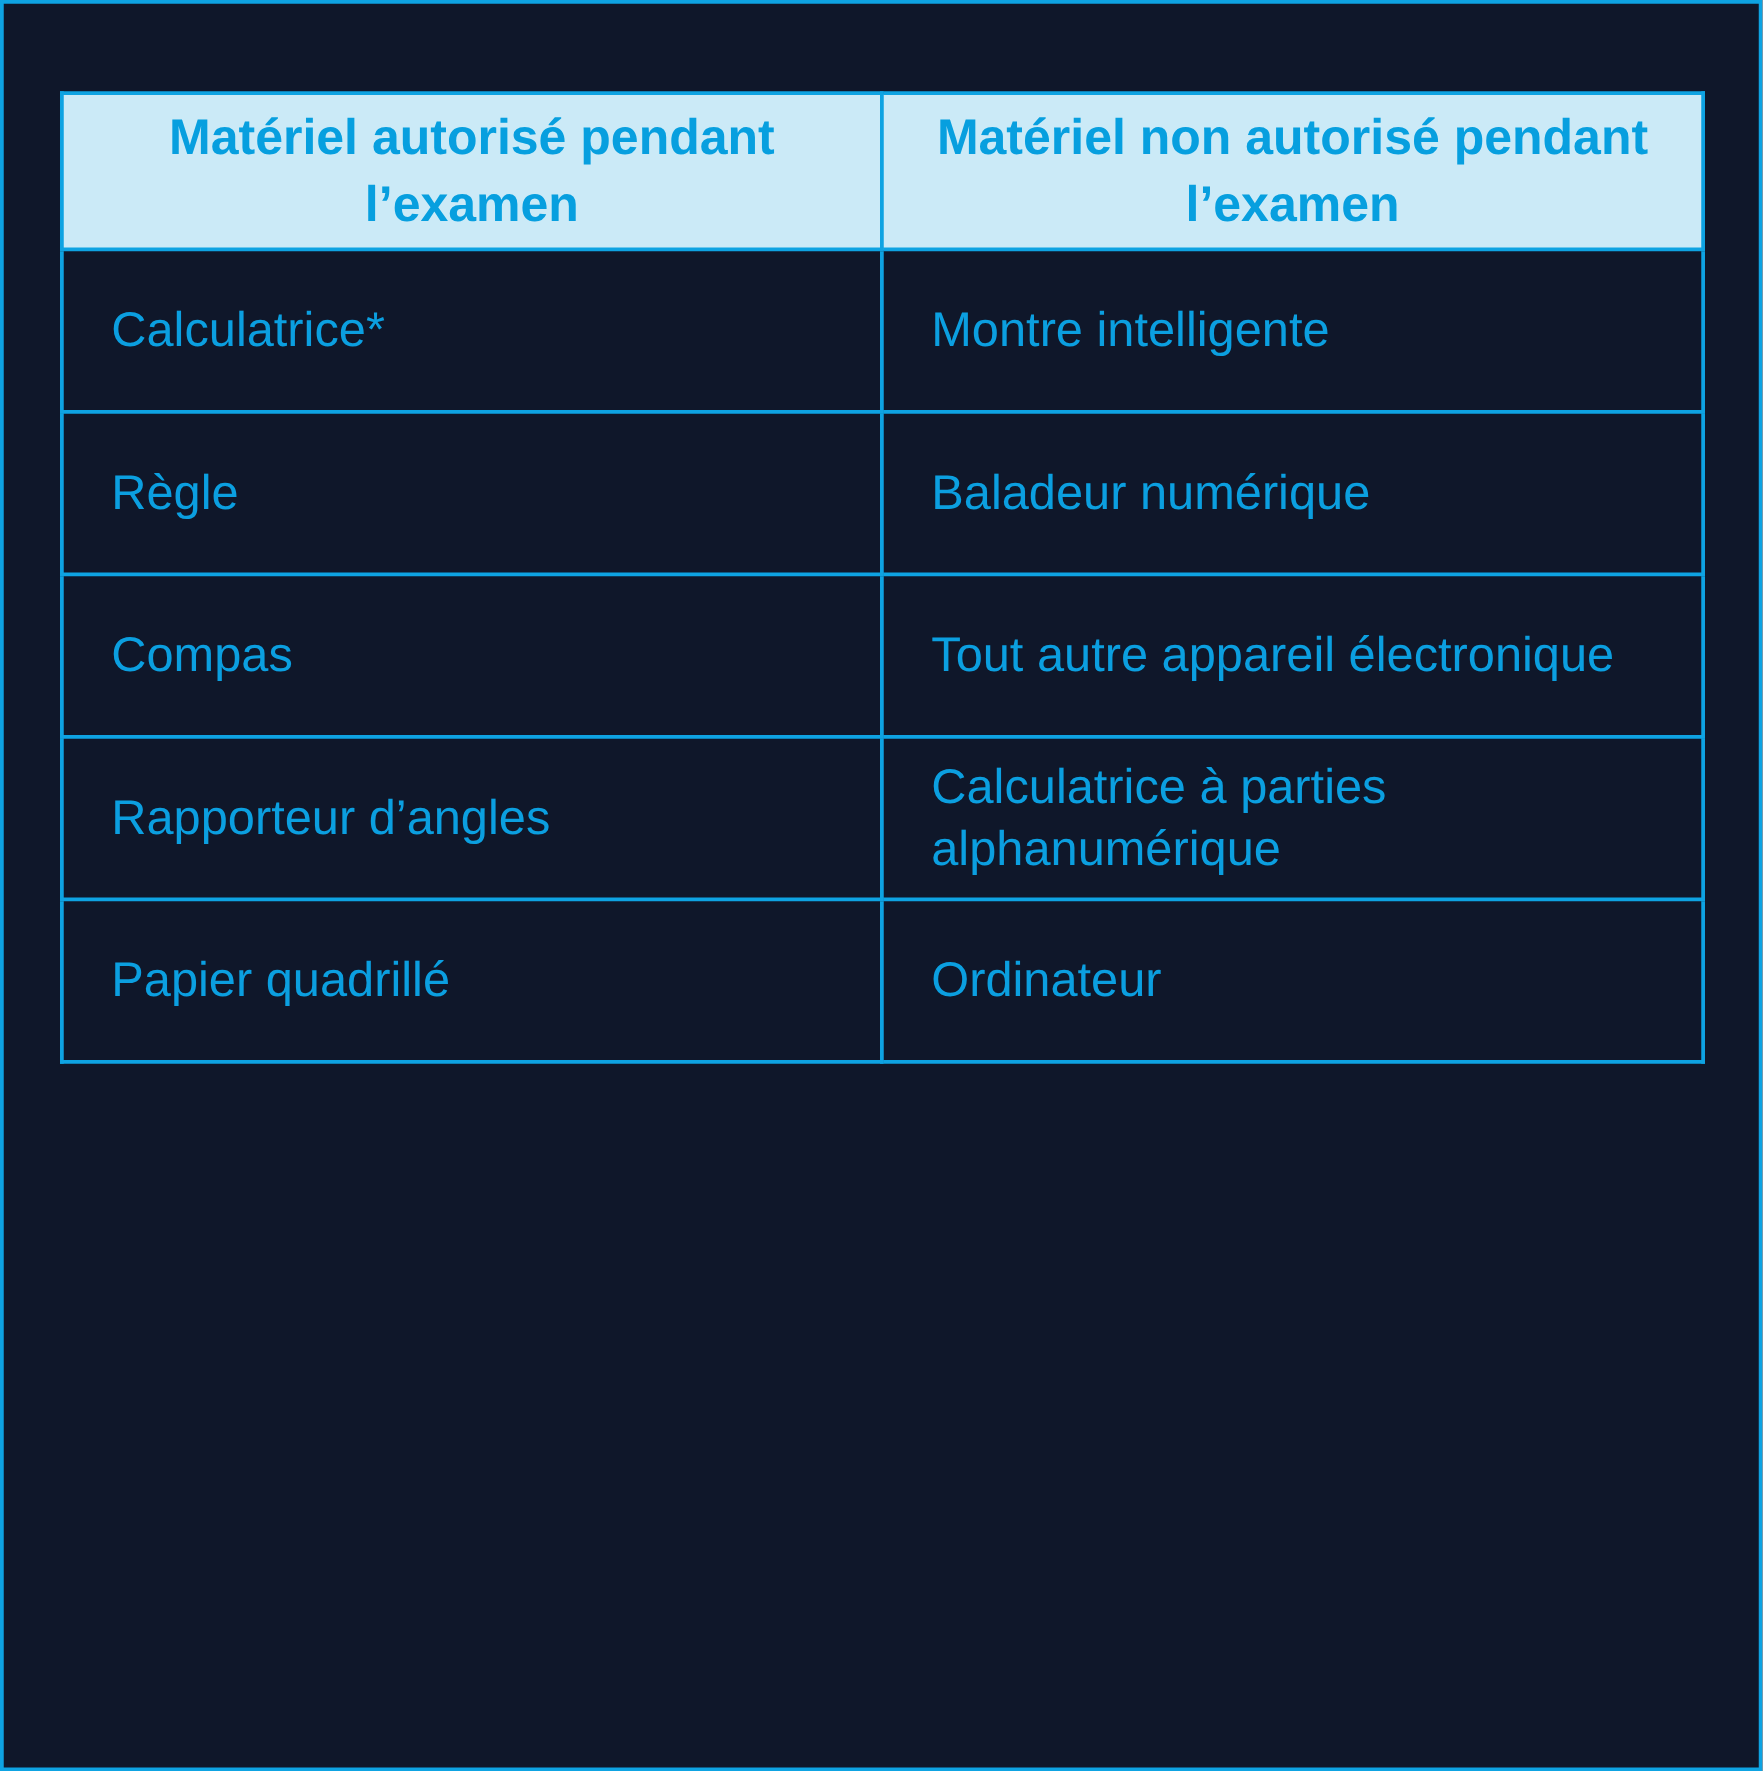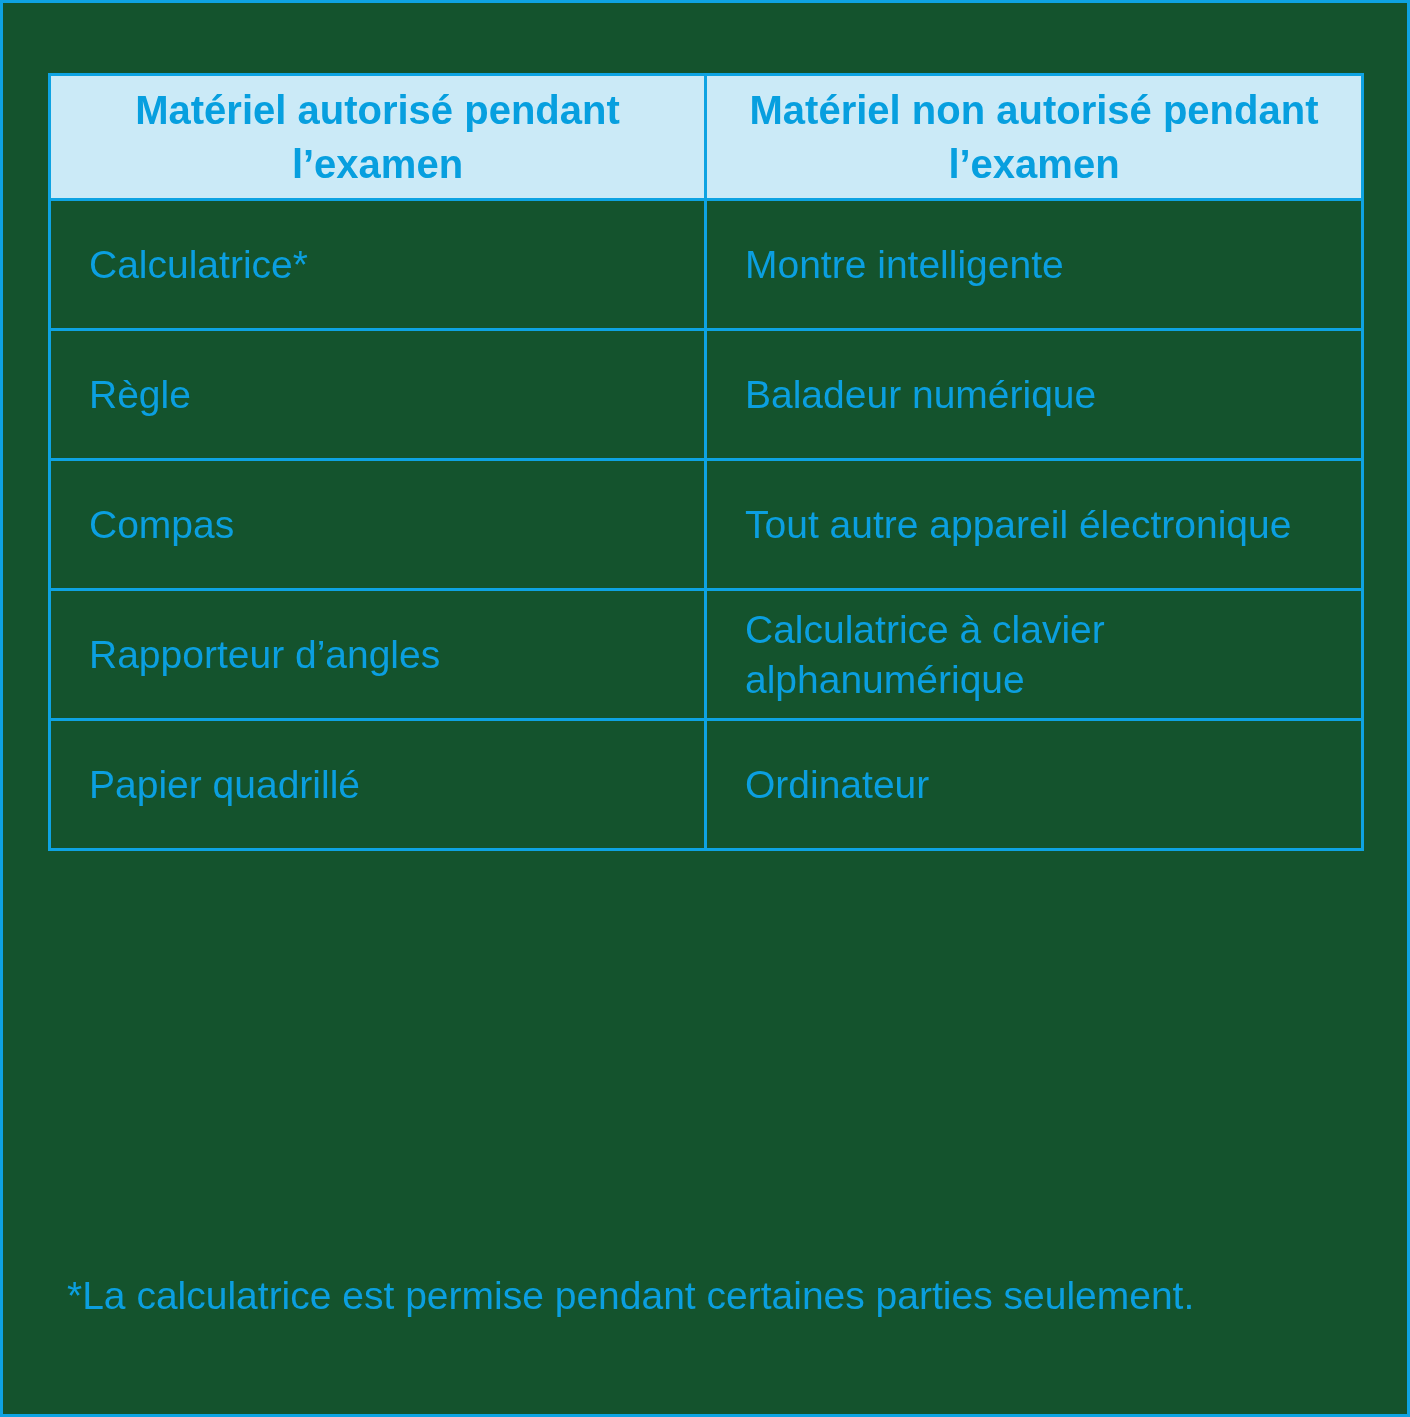--- a/index.html
+++ b/index.html
@@ -1,19 +1,19 @@
 <!DOCTYPE html>
 <html><head>
   <meta charset="utf-8">
   <style>
     html, body { margin: 0; padding: 0; background: #ffffff; }
     body { width: 1410px; height: 1417px; position: relative; overflow: hidden;
            font-family: "Liberation Sans", "DejaVu Sans", sans-serif; }
     .frame { position: absolute; left: 0; top: 0; width: 1404px; height: 1411px;
-             border: 3px solid #0ea3e2; background: #14532d; }
+             border: 3px solid #0ea3e2; background: #0f172a; }
     table.mat { position: absolute; left: 45px; top: 70px; width: 1316px;
                 border-collapse: collapse; table-layout: fixed; }
     table.mat th, table.mat td { border: 3.5px solid #0ea3e2; }
     table.mat th { background: #cbeaf7; color: #079fdf; font-weight: bold;
                    font-size: 40px; line-height: 54px; height: 122px;
                    text-align: center; vertical-align: middle; padding: 0 20px; }
     table.mat td { color: #0b9fe0; font-size: 39px; line-height: 50px;
                    height: 127px; padding: 0 30px 0 38px; vertical-align: middle;
                    text-align: left; }
     .col-l { width: 656px; }
@@ -43,22 +43,21 @@
       <tr>
         <td>Règle</td>
         <td>Baladeur numérique</td>
       </tr>
       <tr>
         <td>Compas</td>
         <td>Tout autre appareil électronique</td>
       </tr>
       <tr>
         <td>Rapporteur d’angles</td>
-        <td>Calculatrice à clavier alphanumérique</td>
+        <td>Calculatrice à parties alphanumérique</td>
       </tr>
       <tr>
         <td>Papier quadrillé</td>
         <td>Ordinateur</td>
       </tr>
     </tbody>
   </table>
-  <div class="footnote">*La calculatrice est permise pendant certaines parties seulement.</div>
 </div>
 
 </body></html>

